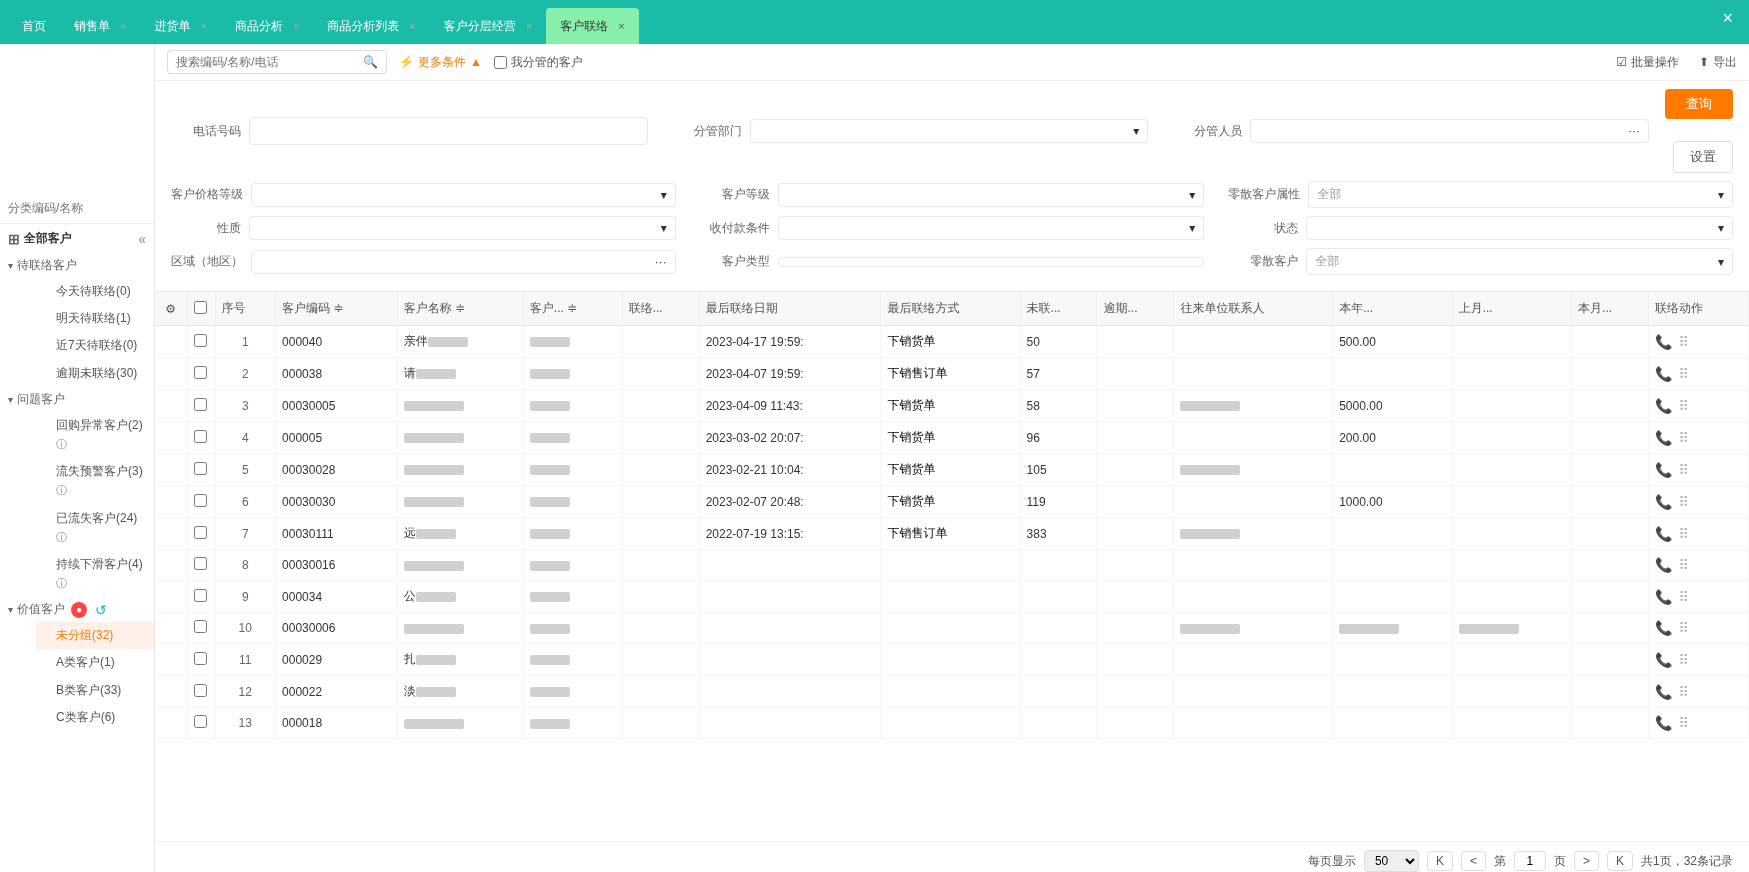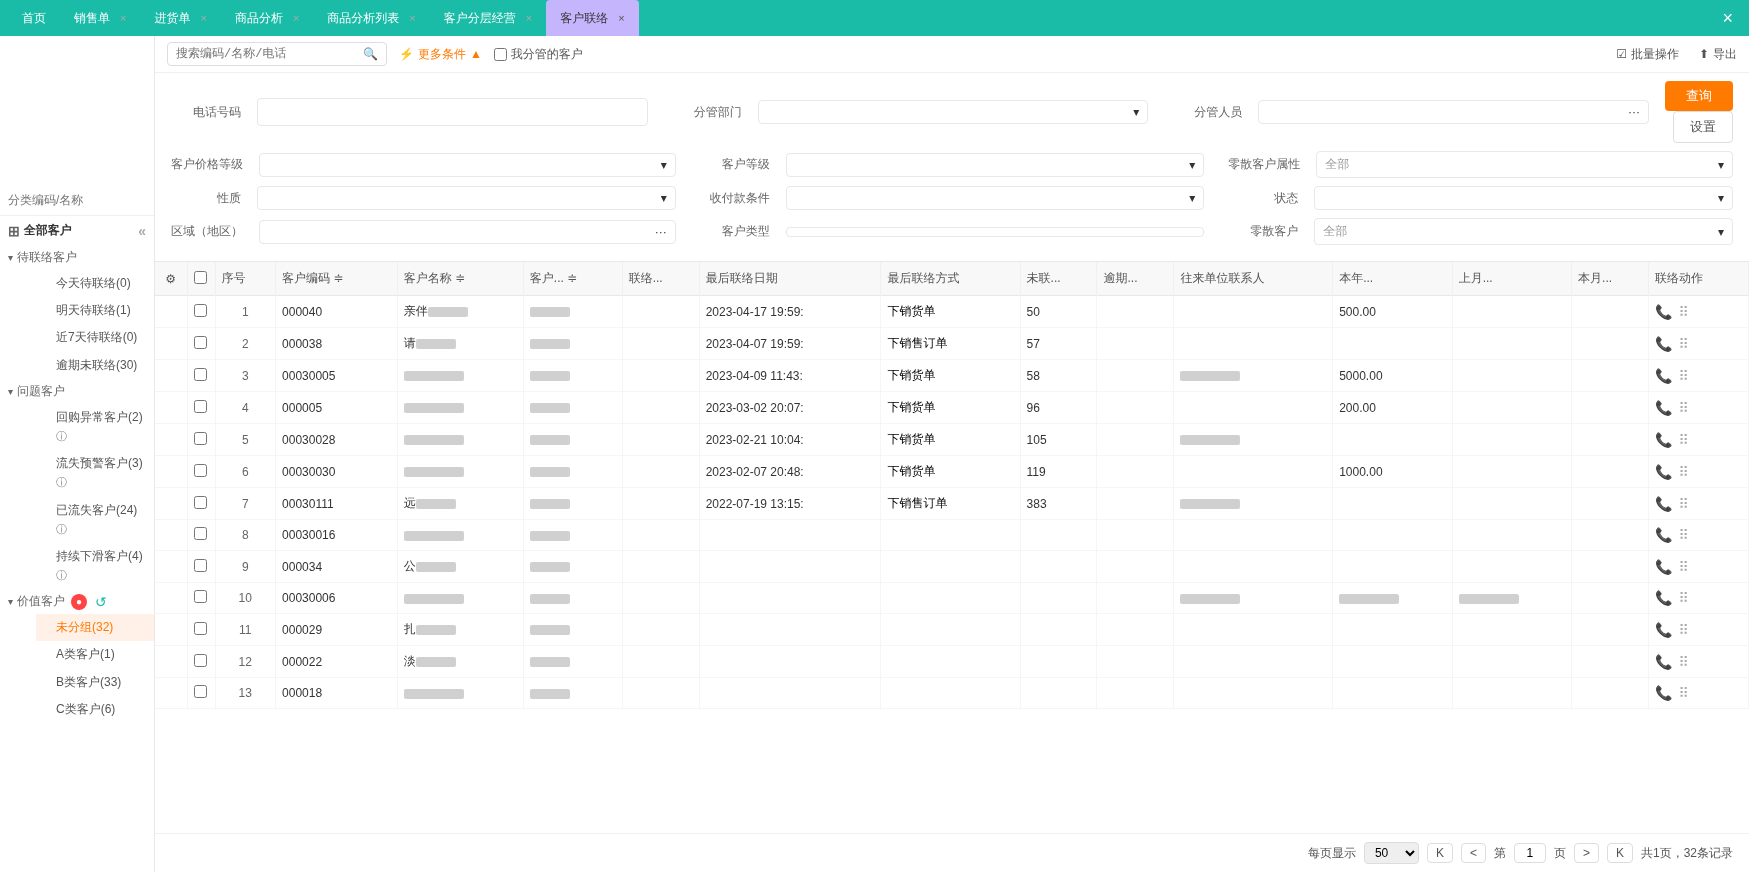--- a/index.html
+++ b/index.html
@@ -1,39 +1,38 @@
 <!DOCTYPE html>
 <html><head>
   <meta charset="utf-8">
   <style>
     * { box-sizing: border-box; margin: 0; padding: 0; font-family: 'Microsoft YaHei', Arial, sans-serif; font-size: 12px; }
     body { background: #f5f5f5; overflow: hidden; width: 1749px; height: 872px; }
     
     
     .top-nav {
       display: flex;
-      align-items: center;
       background: #1abca8;
-      height: 36px;
+      height: 44px;
       padding: 8px 8px;
       gap: 0;
     }
     .nav-tab {
       display: flex;
       align-items: center;
       padding: 0 14px;
       height: 36px;
       color: #fff;
       cursor: pointer;
       font-size: 13px;
       gap: 6px;
       white-space: nowrap;
     }
     .nav-tab.home { background: transparent; }
-    .nav-tab.active { background: #c4b5fd; color: #333; border-radius: 4px 4px 0 0; }
+    .nav-tab.active { background: #86efac; color: #333; border-radius: 4px 4px 0 0; }
     .nav-tab .close-x { font-size: 11px; color: #aaa; cursor: pointer; margin-left: 4px; }
     .nav-spacer { flex: 1; }
     .nav-close-btn { color: #fff; font-size: 18px; cursor: pointer; padding: 0 8px; }
 
     
     .main-layout {
       display: flex;
       height: calc(872px - 36px);
     }
 
@@ -113,21 +112,21 @@
     }
     .filter-search-box {
       display: flex;
       align-items: center;
       border: 1px solid #ddd;
       border-radius: 4px;
       padding: 4px 8px;
       gap: 6px;
       width: 220px;
     }
-    .filter-search-box input { border: none; outline: none; font-size: 12px; color: #0f172a; width: 100%; font-family: Liberation Mono, monospace; }
+    .filter-search-box input { border: none; outline: none; font-size: 12px; color: #0f172a; width: 100%; }
     .more-conditions {
       display: flex;
       align-items: center;
       color: #ff7a00;
       cursor: pointer;
       gap: 4px;
     }
     .my-customers {
       display: flex;
       align-items: center;
@@ -154,21 +153,21 @@
     .filter-row {
       display: flex;
       align-items: center;
       margin-bottom: 8px;
       gap: 0;
     }
     .filter-field {
       display: flex;
       align-items: center;
       flex: 1;
-      gap: 16px;
+      gap: 8px;
     }
     .filter-label {
       color: #666;
       white-space: nowrap;
       min-width: 70px;
       text-align: right;
     }
     .filter-input {
       flex: 1;
       border: 1px solid #e8e8e8;
@@ -209,21 +208,21 @@
       border: 1px solid #ddd;
       border-radius: 4px;
       padding: 6px 16px;
       cursor: pointer;
       font-size: 13px;
       margin-left: 8px;
     }
     .filter-actions-col {
       display: flex;
       flex-direction: column;
-      gap: 0;
+      gap: 22px;
       margin-left: 16px;
     }
 
     
     .table-container {
       flex: 1;
       overflow: auto;
       background: #fff;
     }
     table {

